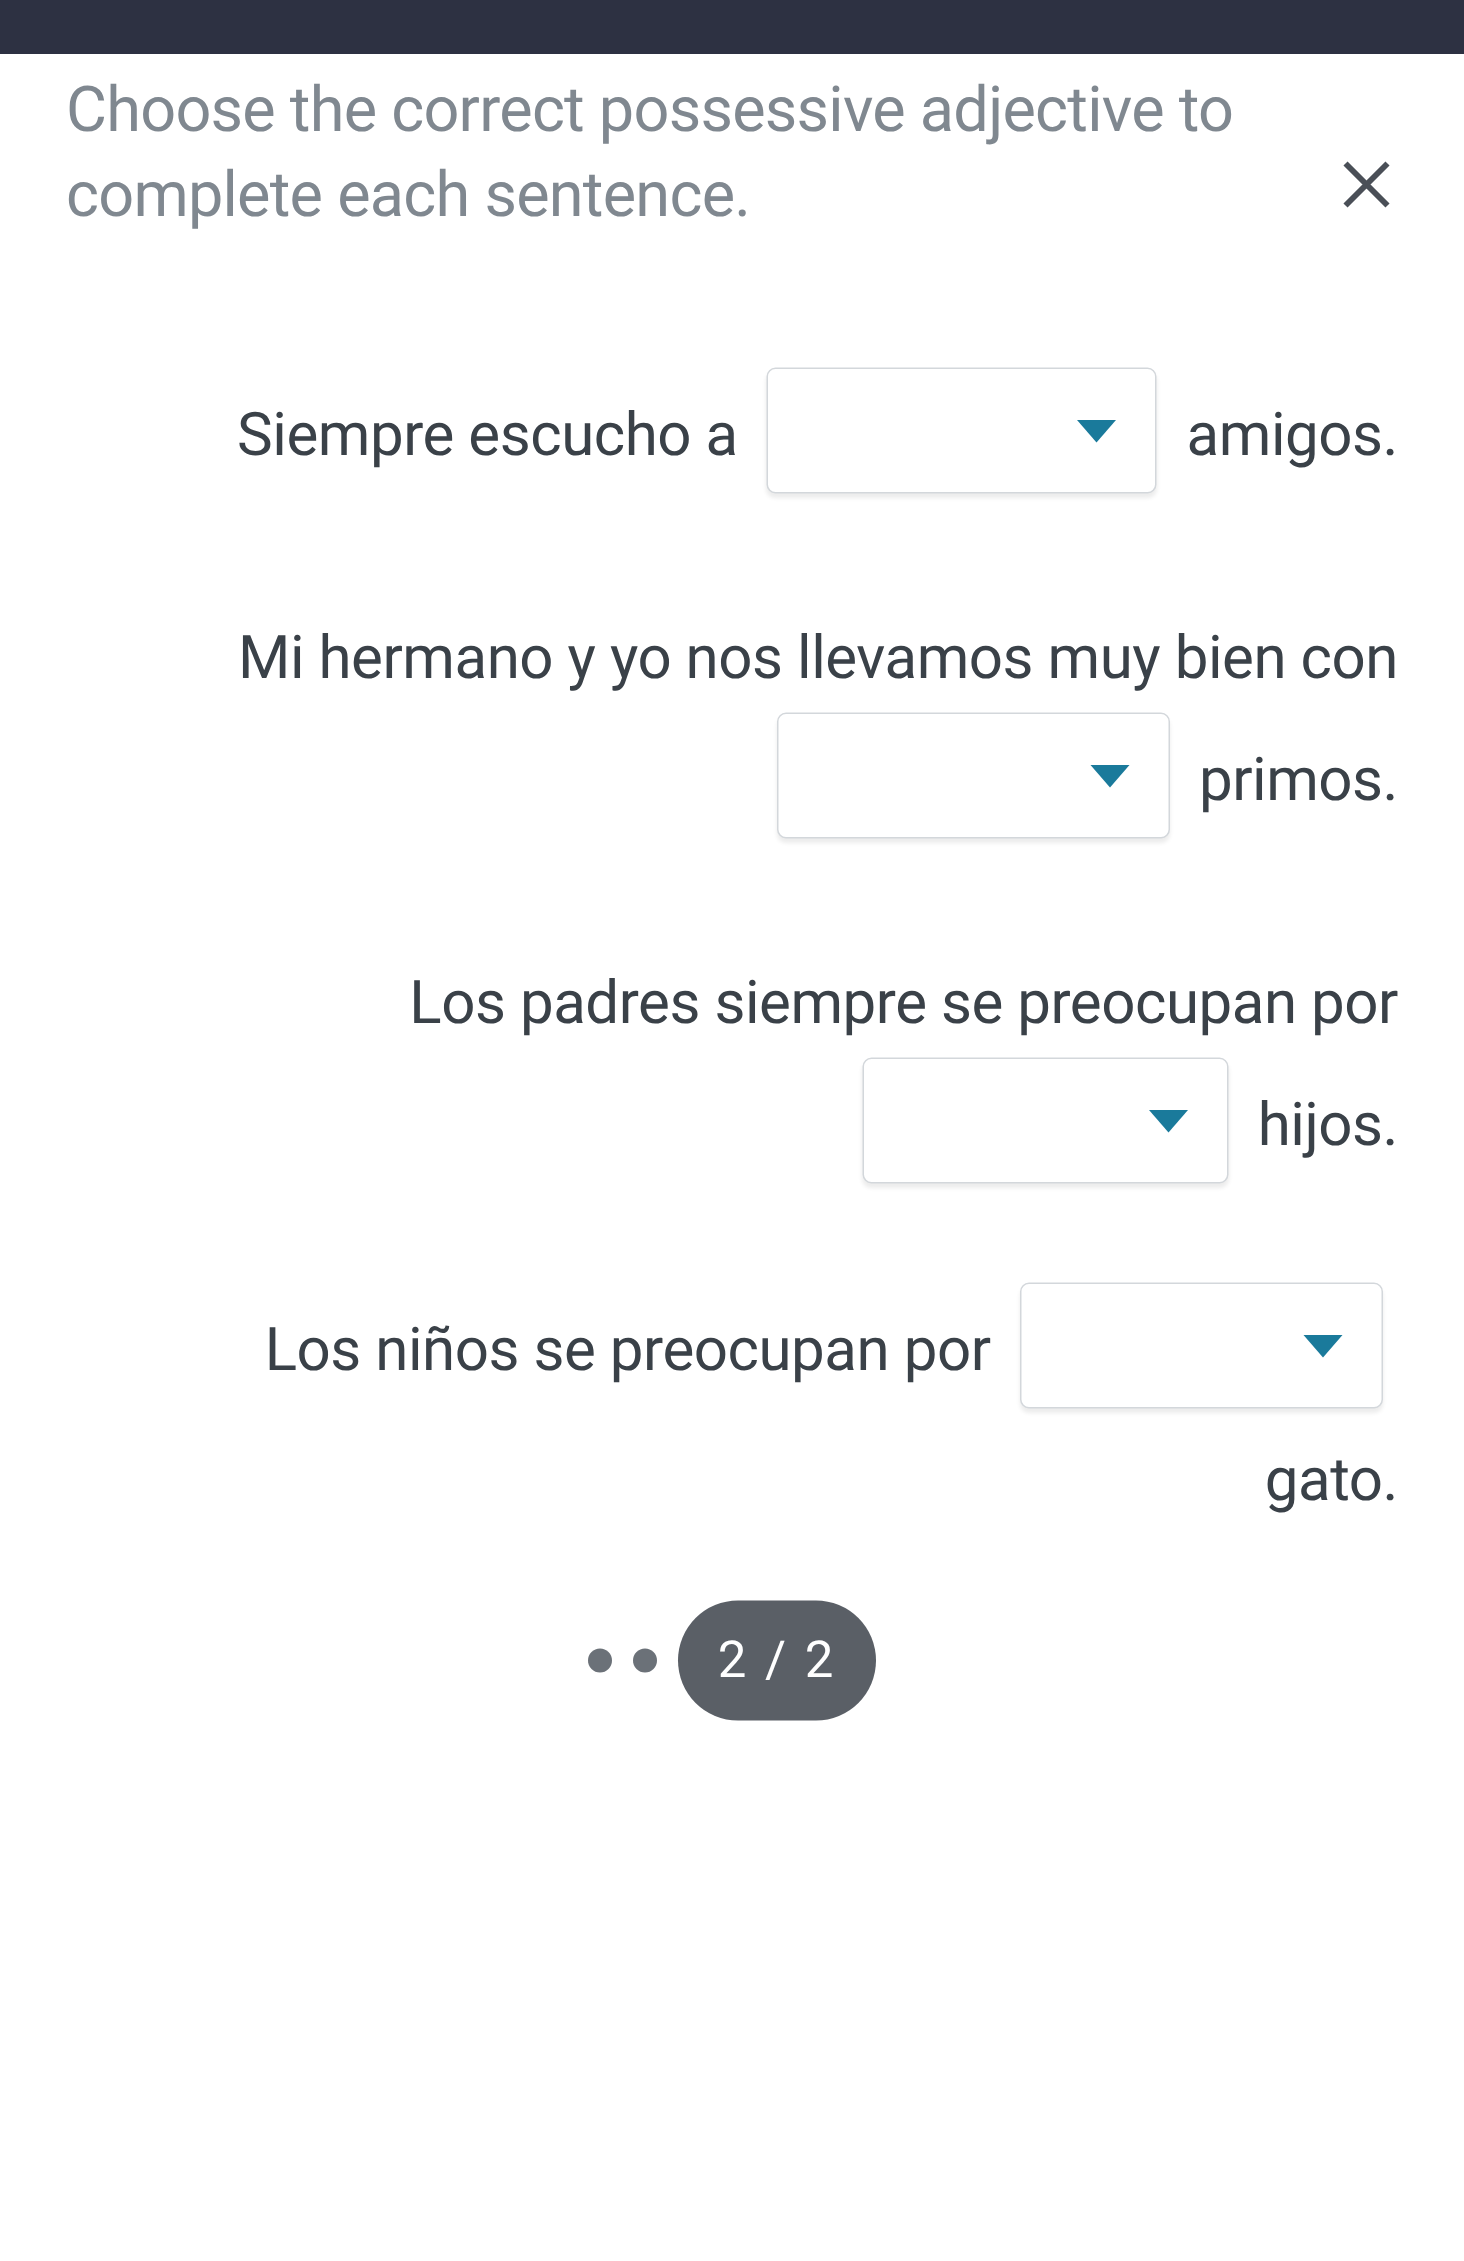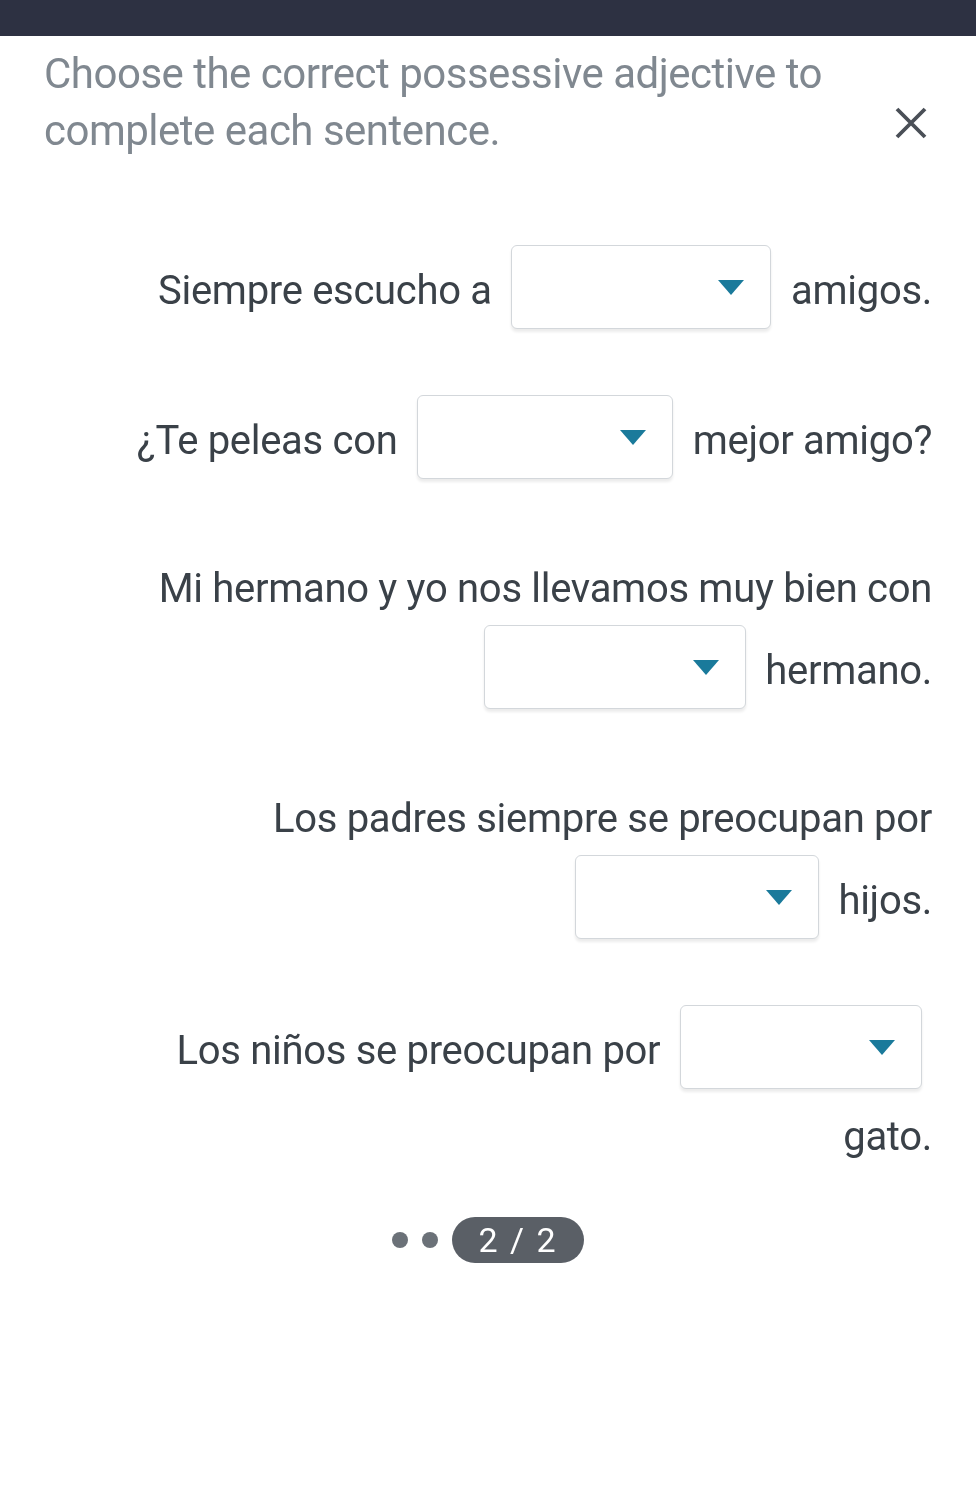--- a/index.html
+++ b/index.html
@@ -36,21 +36,21 @@
     border-top: 15px solid #1a7a9b;
   }
   .w1 { width: 260px; }
   .w2 { width: 256px; }
   .w3 { width: 262px; }
   .w4 { width: 244px; }
   .w5 { width: 262px; }
   .w6 { width: 242px; }
   .pager { display: flex; align-items: center; justify-content: center; gap: 14px; margin-top: 40px; }
   .dot { width: 16px; height: 16px; border-radius: 50%; background: #6b7178; }
-  .pill { background: #5a5f66; color: #fff; font-size: 34px; padding: 3px 26px; border-radius: 999px; letter-spacing: 2px; }
+  .pill { background: #5a5f66; color: #fff; font-size: 34px; padding: 20px 26px; border-radius: 999px; letter-spacing: 2px; }
 </style>
 </head>
 <body>
 
 <div class="topbar"></div>
 
 <div class="content">
   <div class="header-row">
     <div class="instructions">Choose the correct possessive adjective to complete each sentence.</div>
     <div class="close-btn">
@@ -63,34 +63,27 @@
   <div class="questions">
 
     <div class="sentence">
       <span>Siempre escucho a</span>
       <span class="blank-select w1">
         <span class="caret"></span>
       </span>
       <span>amigos.</span>
     </div>
 
-    <div class="sentence">
-      <span>¿Te peleas con</span>
-      <span class="blank-select w2">
-        <span class="caret"></span>
-      </span>
-      <span>mejor amigo?</span>
-    </div>
 
     <div class="sentence">
       <span>Mi hermano y yo nos llevamos muy bien con</span>
       <span class="blank-select w3">
         <span class="caret"></span>
       </span>
-      <span>hermano.</span>
+      <span>primos.</span>
     </div>
 
     <div class="sentence">
       <span>Los padres siempre se preocupan por</span>
       <span class="blank-select w4">
         <span class="caret"></span>
       </span>
       <span>hijos.</span>
     </div>
 

